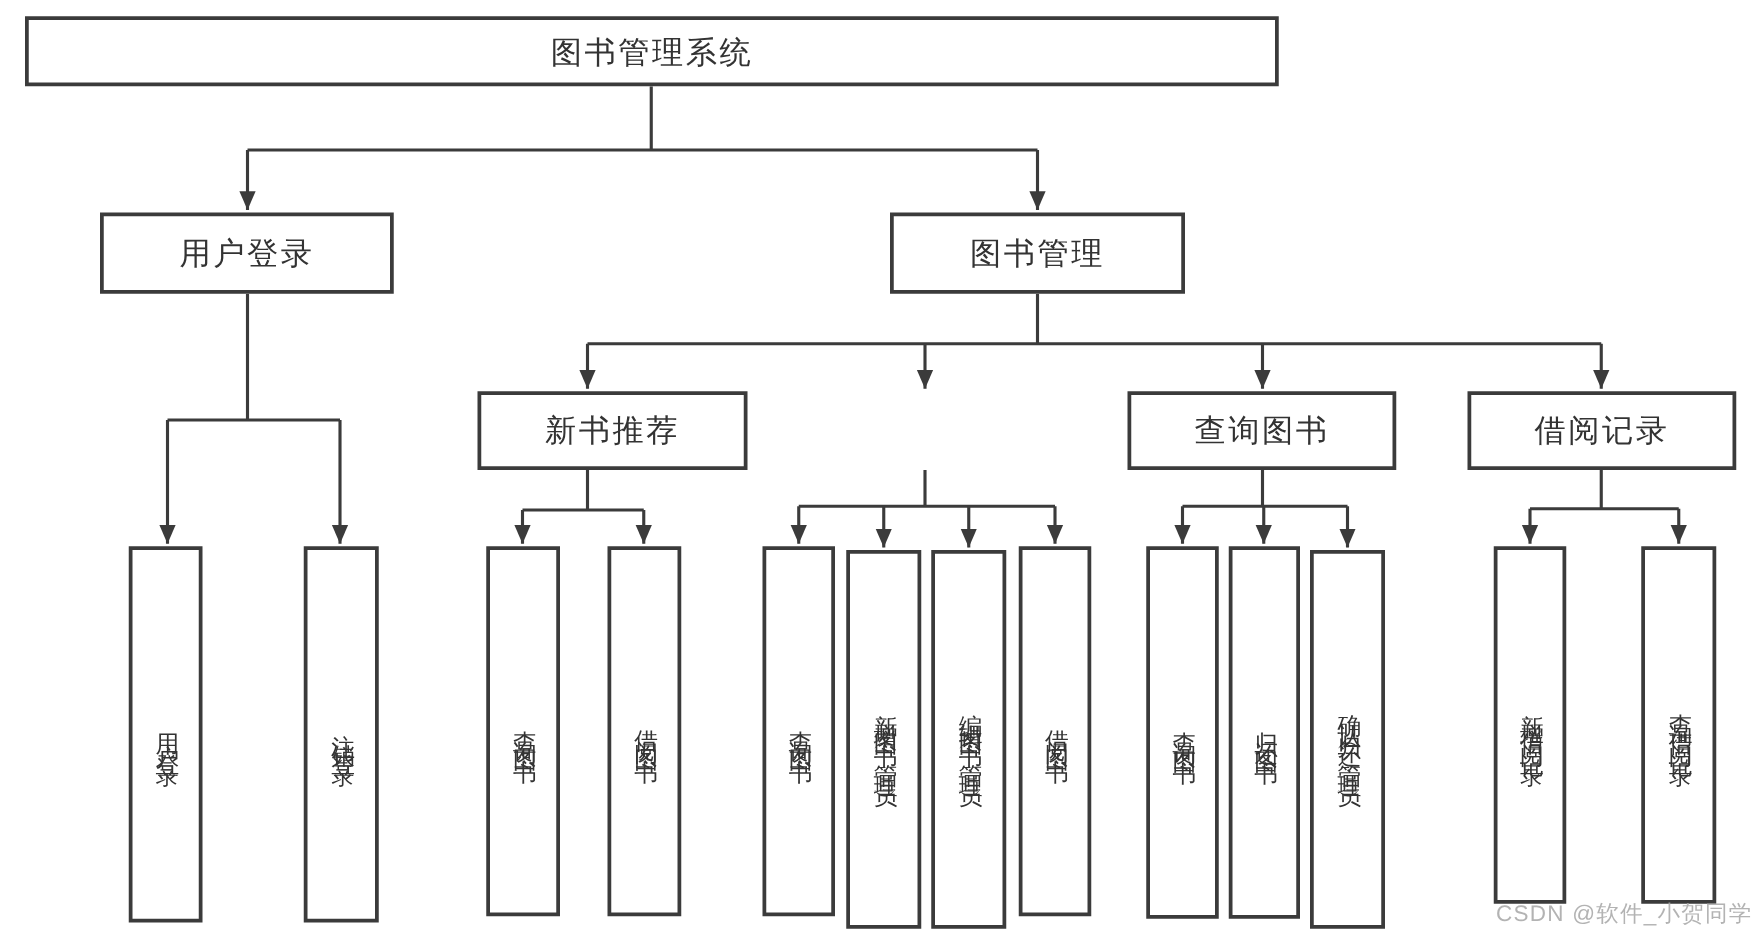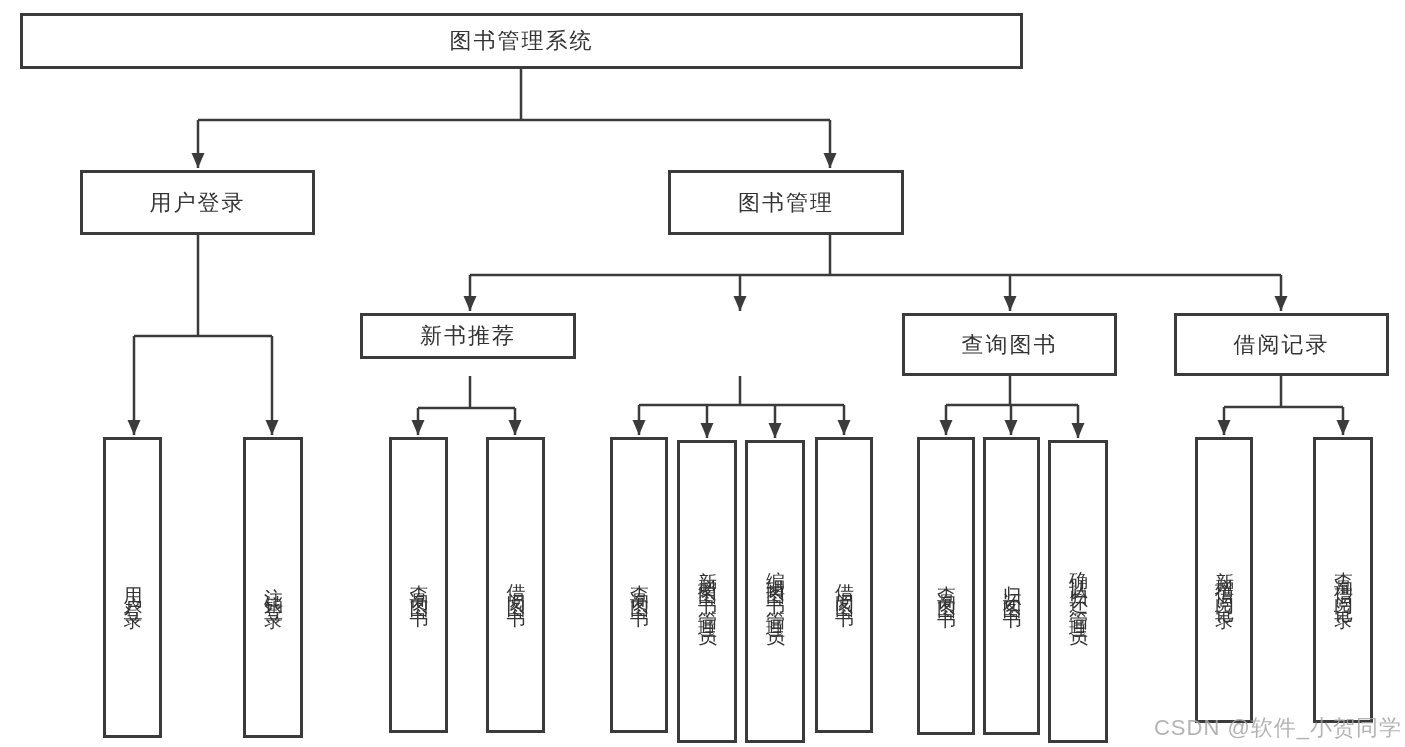--- a/index.html
+++ b/index.html
@@ -20,36 +20,36 @@
   .node {
     position: absolute;
     box-sizing: border-box;
     border: 3px solid #3b3b3b;
     background: #ffffff;
     display: flex;
     align-items: center;
     justify-content: center;
   }
   .node.h span {
-    font-size: 22px;
+    font-size: 25px;
     letter-spacing: 2px;
     white-space: nowrap;
   }
   .node.v span {
     writing-mode: vertical-rl;
     text-orientation: mixed;
     font-size: 19px;
     letter-spacing: 8px;
     line-height: 1.1;
   }
   .watermark {
     position: absolute;
     right: 3px;
     bottom: 4px;
-    font-size: 22px;
+    font-size: 18px;
     letter-spacing: 1px;
     color: rgba(166, 166, 166, 0.85);
     white-space: nowrap;
   }
 </style>
 </head>
 <body>
 
 <div class="canvas">
 
@@ -103,25 +103,25 @@
     </g>
   </svg>
 
   <div class="node h" style="left:20px;top:13px;width:1003px;height:56px">
     <span>图书管理系统</span>
   </div>
 
   <div class="node h" style="left:80px;top:170px;width:235px;height:65px">
     <span>用户登录</span>
   </div>
-  <div class="node h" style="left:668px;top:170px;width:236px;height:65px">
+  <div class="node h" style="left:712px;top:170px;width:236px;height:65px">
     <span>图书管理</span>
   </div>
 
-  <div class="node h" style="left:360px;top:313px;width:216px;height:46px">
+  <div class="node h" style="left:382px;top:313px;width:216px;height:63px">
     <span>新书推荐</span>
   </div>
   <div class="node h" style="left:902px;top:313px;width:215px;height:63px">
     <span>查询图书</span>
   </div>
   <div class="node h" style="left:1174px;top:313px;width:215px;height:63px">
     <span>借阅记录</span>
   </div>
 
   <div class="node v" style="left:103px;top:437px;width:59px;height:301px">

